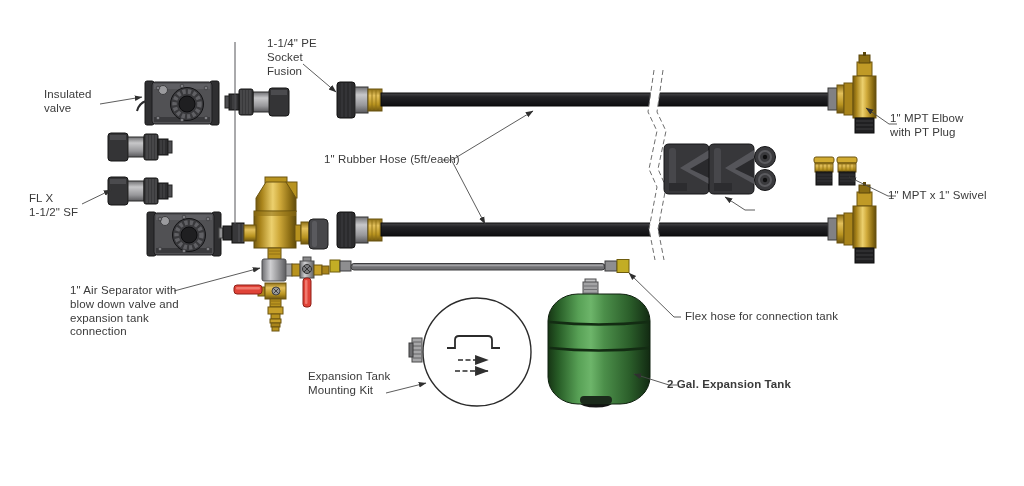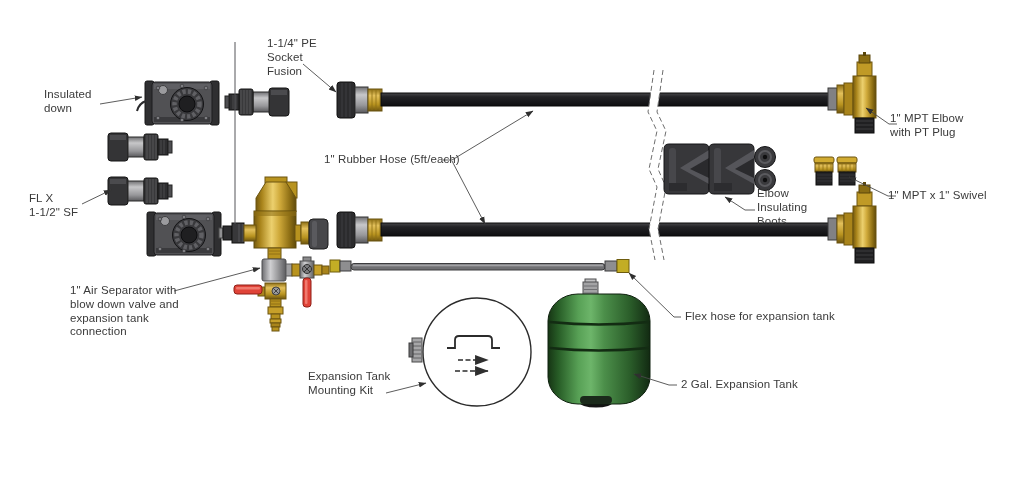--- a/index.html
+++ b/index.html
@@ -279,35 +279,32 @@
     <line x1="174" y1="291" x2="260" y2="268" marker-end="url(#arw)"></line>
     <line x1="674" y1="317" x2="681" y2="317"></line>
     <line x1="674" y1="317" x2="629" y2="273" marker-end="url(#arw)"></line>
     <line x1="386" y1="393" x2="426" y2="383" marker-end="url(#arw)"></line>
     <line x1="669" y1="385" x2="677" y2="385"></line>
     <line x1="669" y1="385" x2="634" y2="374" marker-end="url(#arw)"></line>
   </g>
 </svg>
 
 <div class="lbl" style="left:44px; top:88px;">Insulated
-down</div>
+valve</div>
 <div class="lbl" style="left:267px; top:37px;">1-1/4" PE
 Socket
 Fusion</div>
 <div class="lbl" style="left:29px; top:192px;">FL X
 1-1/2" SF</div>
 <div class="lbl" style="left:324px; top:153px;">1" Rubber Hose (5ft/each)</div>
 <div class="lbl" style="left:890px; top:112px;">1" MPT Elbow
 with PT Plug</div>
-<div class="lbl" style="left:757px; top:187px;">Elbow
-Insulating
-Boots</div>
 <div class="lbl" style="left:888px; top:189px;">1" MPT x 1" Swivel</div>
 <div class="lbl" style="left:70px; top:284px;">1" Air Separator with
 blow down valve and
 expansion tank
 connection</div>
-<div class="lbl" style="left:685px; top:310px;">Flex hose for expansion tank</div>
+<div class="lbl" style="left:685px; top:310px;">Flex hose for connection tank</div>
 <div class="lbl" style="left:308px; top:370px;">Expansion Tank
 Mounting Kit</div>
-<div class="lbl" style="left:681px; top:378px;">2 Gal. Expansion Tank</div>
+<div class="lbl" style="left:667px; top:378px;font-weight:bold;">2 Gal. Expansion Tank</div>
 
 </div>
 
 </body></html>

